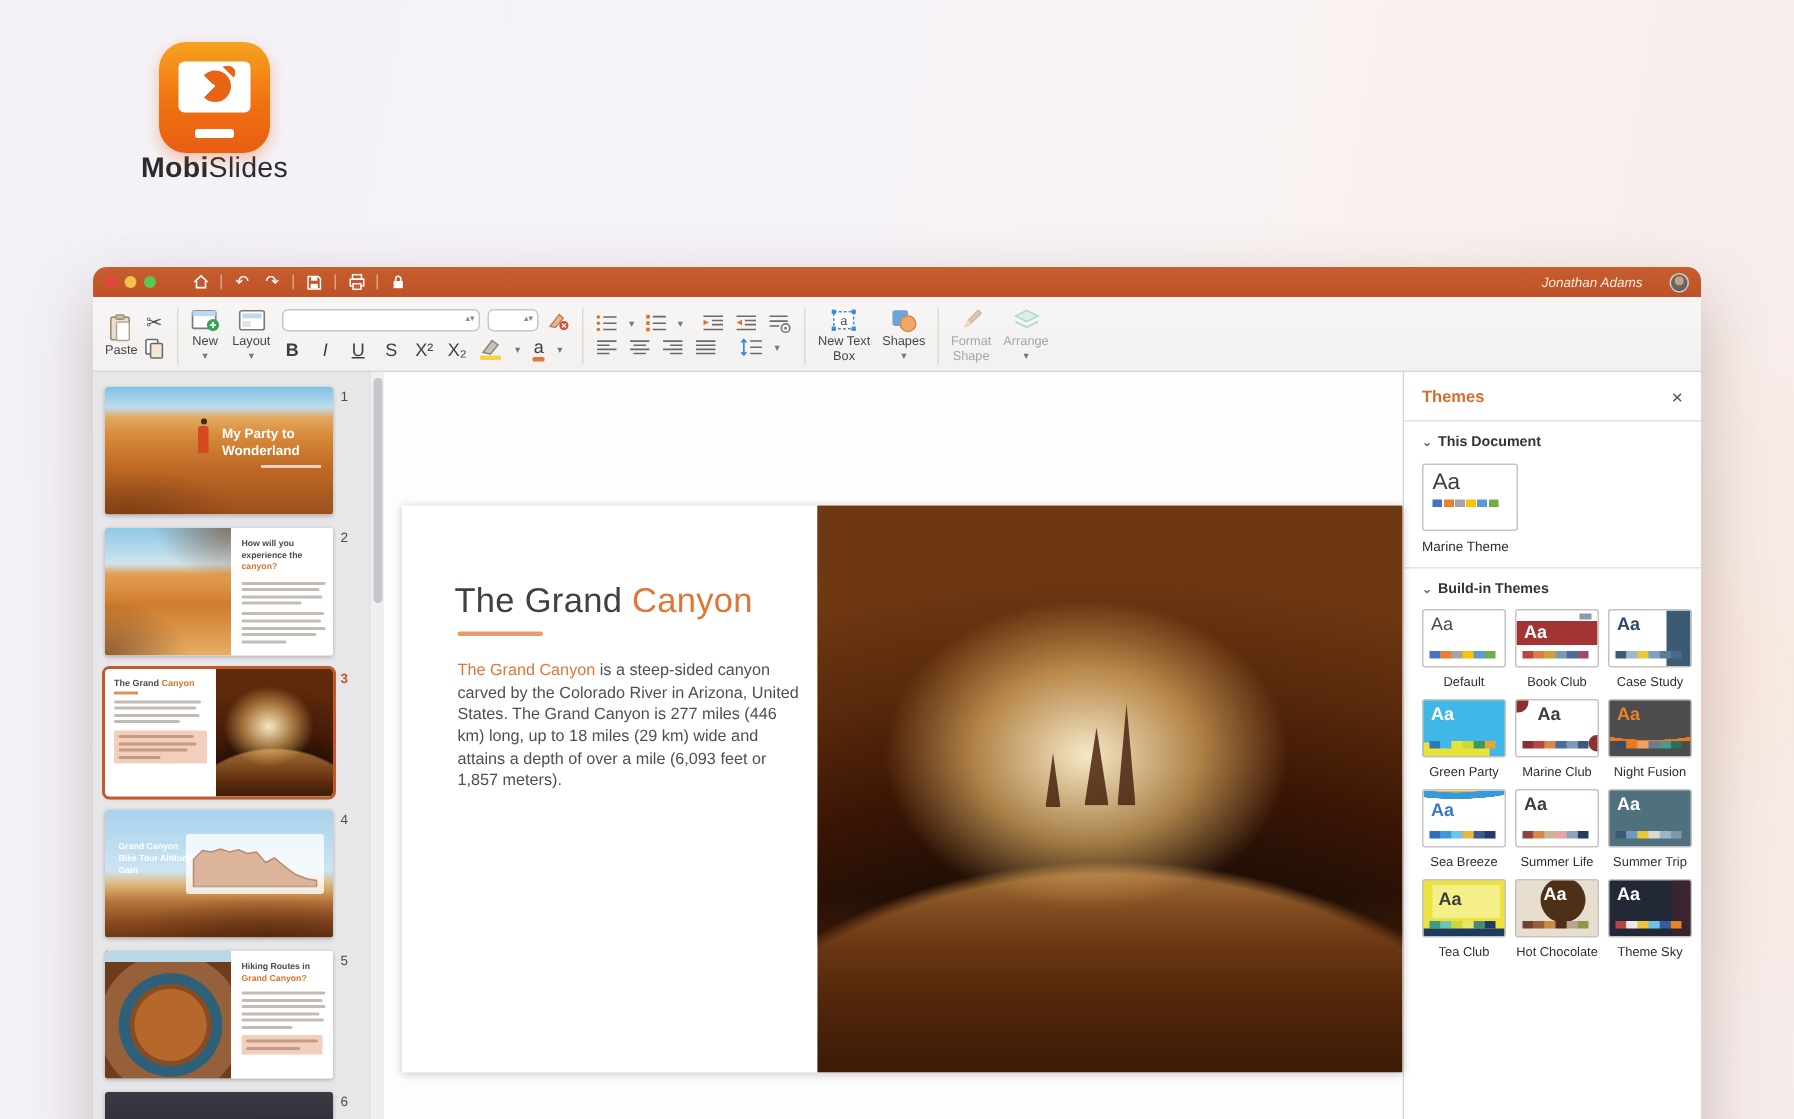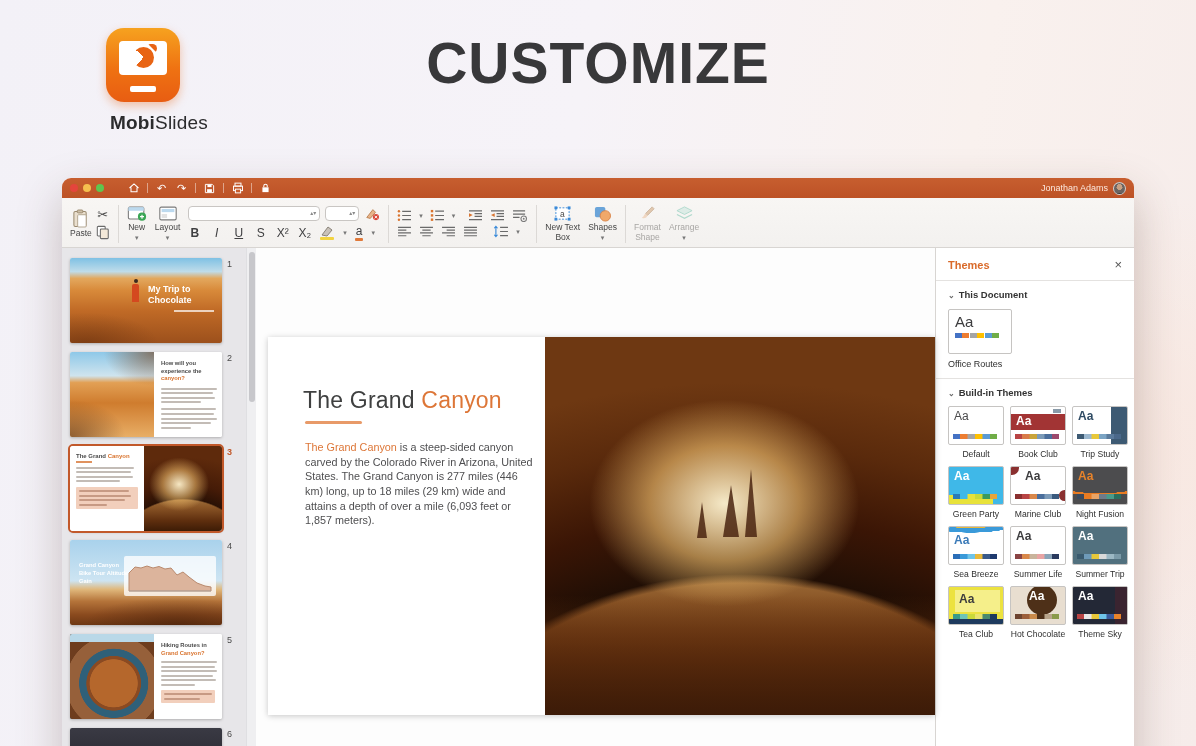--- a/index.html
+++ b/index.html
@@ -14,40 +14,40 @@
   .brand { position:absolute; left:78px; top:28px; width:130px; text-align:center; }
   .brand-icon { position:relative; width:74px; height:74px; margin:0 auto; border-radius:18px;
     background:linear-gradient(180deg,#f6a21f 0%,#ef7212 55%,#e85d12 100%);
     box-shadow:0 4px 10px rgba(232,100,20,.35); }
   .brand-screen { position:absolute; left:13px; top:13px; width:48px; height:34px; background:#fff; border-radius:4px; }
   .brand-pie { position:absolute; left:14px; top:6px; width:21px; height:21px; border-radius:50%;
     background:conic-gradient(from 315deg,#e86414 0 270deg, transparent 270deg 360deg); }
   .brand-pie::after { content:""; position:absolute; right:-3px; top:-3px; width:9px; height:9px; border-radius:2px 50% 50% 50%;
     background:#e86414; clip-path:polygon(0 0,100% 0,100% 100%); transform:rotate(0deg); }
   .brand-bar { position:absolute; left:24px; bottom:10px; width:26px; height:6px; background:#fff; border-radius:2px; }
-  .brand-name { margin-top:10px; font-size:19px; color:#2b2b2d; letter-spacing:.2px;text-align:right; }
+  .brand-name { margin-top:0; font-size:19px; color:#2b2b2d; letter-spacing:.2px; }
   .brand-name b { font-weight:800; }
   .hero-title { position:absolute; left:0; right:0; top:30px; text-align:center; font-size:57px; font-weight:800; color:#38383a; letter-spacing:1px; }
   .hero-sub { position:absolute; left:0; right:0; top:88px; text-align:center; font-size:50px; font-weight:400; color:#3e3e40; }
 
   
   .window { position:absolute; left:62px; top:178px; width:1072px; height:600px;
     border-radius:9px 9px 0 0; overflow:hidden; background:#fff;
     box-shadow:0 18px 45px rgba(80,50,40,.28); }
 
   
   .titlebar { position:relative; height:20px; background:linear-gradient(180deg,#c75e2f,#bd5226); display:flex; align-items:center; padding:0 8px; }
   .tl { width:8px; height:8px; border-radius:50%; margin-right:5px; }
   .tl-red{ background:#e4453c; } .tl-yellow{ background:#f5bf4f; } .tl-green{ background:#5ec64f; }
   .tb-icons { display:flex; align-items:center; margin-left:18px; gap:7px; }
   .tb-ic { width:13px; height:13px; display:flex; align-items:center; justify-content:center; color:#fff; font-size:11px; line-height:1; }
   .tb-sep { width:1px; height:10px; background:rgba(255,255,255,.45); }
   .tb-title { position:absolute; left:0; right:0; text-align:center; color:#fff; font-size:9.5px; font-weight:700; pointer-events:none; }
   .tb-title .caret { font-weight:400; opacity:.85; }
-  .tb-user { margin-left:auto; display:flex; align-items:center; gap:5px; color:#fce8dd; font-size:9px; }
+  .tb-user { margin-left:auto; display:flex; align-items:center; gap:18px; color:#fce8dd; font-size:9px;font-style:italic; }
   .avatar { width:13px; height:13px; border-radius:50%; border:1px solid rgba(255,255,255,.7);
     background:radial-gradient(circle at 50% 38%, #c9a183 0 34%, #6b6461 35% 70%, #3c3a39 71%); }
 
   
   .toolbar { height:50px; background:linear-gradient(180deg,#f8f6f4,#f3f1ef); border-bottom:1px solid #d8d5d2;
     display:flex; align-items:center; padding:4px 8px 2px 8px; gap:8px; }
   .vr { width:1px; height:38px; background:#dcd9d6; }
   .tool { display:flex; flex-direction:column; align-items:center; gap:1px; color:#454545; font-size:8.5px; line-height:1.1; text-align:center; }
   .tool .lbl { white-space:pre-line; }
   .tool.disabled { color:#a8a6a4; }
@@ -220,21 +220,20 @@
 
   <div class="brand">
     <div class="brand-icon">
       <div class="brand-screen">
         <div class="brand-pie"></div>
       </div>
       <div class="brand-bar"></div>
     </div>
     <div class="brand-name"><b>Mobi</b><span>Slides</span></div>
   </div>
-  <div class="hero-title">CUSTOMIZE</div>
 
   <div class="window">
 
     <div class="titlebar">
       <span class="tl tl-red"></span>
       <span class="tl tl-yellow"></span>
       <span class="tl tl-green"></span>
       <div class="tb-icons">
         <span class="tb-ic">
           <svg class="ti" width="12" height="12" viewBox="0 0 16 16">
@@ -459,21 +458,21 @@
     </div>
 
     <div class="wbody">
 
       <div class="rail">
 
         <div class="rail-item">
           <div class="thumb">
             <div class="t1-photo"></div>
             <div class="t1-person"></div>
-            <div class="t1-text">My Trip to Chocolate</div>
+            <div class="t1-text">My Party to Wonderland</div>
             <div class="t1-cap"></div>
           </div>
           <span class="slide-num">1</span>
         </div>
 
         <div class="rail-item">
           <div class="thumb">
             <div class="split-photo t2-photo"></div>
             <div class="t-panel">
               <div class="t-head"><span>How will you experience the </span><span class="acc">canyon?</span></div>
@@ -587,21 +586,21 @@
         <div class="themes-head">
           <span class="themes-title">Themes</span>
           <span class="themes-close">×</span>
         </div>
         <div class="t-div"></div>
         <div class="sec-head"><span class="sc">⌄</span><span>This Document</span></div>
         <div class="office-thumb">
           <div class="aa">Aa</div>
           <div class="swatches"></div>
         </div>
-        <div class="office-label">Office Routes</div>
+        <div class="office-label">Marine Theme</div>
         <div class="t-div"></div>
         <div class="sec-head"><span class="sc">⌄</span><span>Build-in Themes</span></div>
 
         <div class="theme-grid">
           <div class="theme-cell">
             <div class="theme-thumb th-default">
                 <span class="aa">Aa</span>
                 <span class="sw sw-default"></span>
               </div>
             <div class="theme-label">Default</div>
@@ -611,21 +610,21 @@
                 <span class="aa">Aa</span>
                 <span class="sw sw-bookclub"></span>
               </div>
             <div class="theme-label">Book Club</div>
           </div>
           <div class="theme-cell">
             <div class="theme-thumb th-casestudy">
                 <span class="aa">Aa</span>
                 <span class="sw sw-casestudy"></span>
               </div>
-            <div class="theme-label">Trip Study</div>
+            <div class="theme-label">Case Study</div>
           </div>
           <div class="theme-cell">
             <div class="theme-thumb th-greenparty">
                 <span class="aa">Aa</span>
                 <span class="sw sw-greenparty"></span>
               </div>
             <div class="theme-label">Green Party</div>
           </div>
           <div class="theme-cell">
             <div class="theme-thumb th-marineclub">

